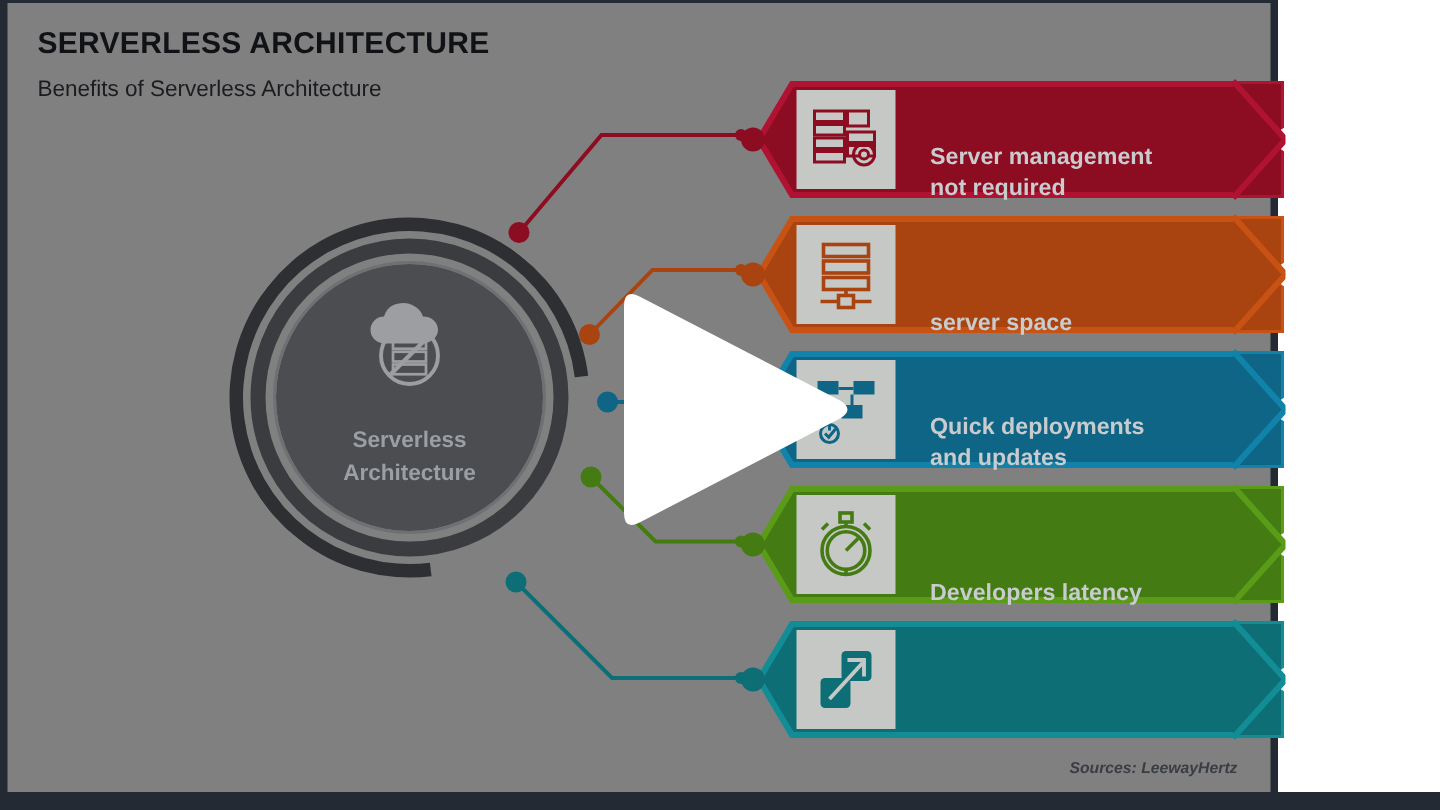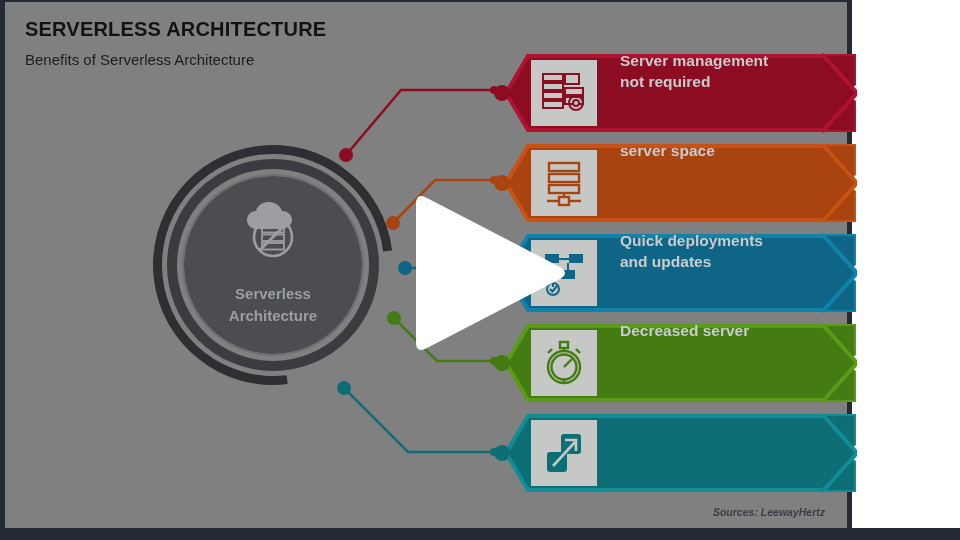--- a/index.html
+++ b/index.html
@@ -76,21 +76,21 @@
     position:absolute; left:497px; width:355px; height:86px;
   }
   .row .shape { position:absolute; left:0; top:0; width:355px; height:86px; }
   .row .icon-box {
     position:absolute; left:29px; top:10px; width:66px; height:66px;
     background:#c6c8c6;
   }
   .row .icon-box svg { position:absolute; left:8px; top:8px; width:50px; height:50px; }
   .row .label {
     position:absolute; left:118px; top:0; width:210px; height:86px;
-    display:flex; align-items:flex-start;
+    display:flex; align-items:flex-end;
     color:#c9ccce; font-size:15.5px; font-weight:600; line-height:21px;
   }
   .row .node {
     position:absolute; left:-8px; top:35px; width:16px; height:16px;
     border-radius:50%;
   }
 
   
   #play {
     position:absolute; left:403px; top:188px; width:160px; height:166px;
@@ -255,21 +255,21 @@
           <line x1="25" y1="10" x2="25" y2="13"></line>
           <line x1="37" y1="11" x2="41" y2="15"></line>
           <line x1="13" y1="11" x2="9" y2="15"></line>
           <line x1="25" y1="29" x2="33" y2="21"></line>
           <line x1="25" y1="41" x2="25" y2="44"></line>
         </g>
       </svg>
     </div>
     <div class="label">
       <div>
-        <div>Decreased server</div>
+        <div>Developers latency</div>
         <div></div>
       </div>
     </div>
   </div>
 
   <div class="row" style="top:408px">
     <svg class="shape" viewBox="0 0 355 86">
       <path d="M4 43 L26 6 L352 6 L352 34 L338 43 L352 52 L352 80 L26 80 Z" fill="#0e6e75" stroke="#128d96" stroke-width="4"></path>
       <path d="M320 6 L352 43 L320 80 L352 80 L352 6 Z" fill="#0e6e75"></path>
       <path d="M320 4 L355 43 L320 82" fill="#0e6e75" stroke="#128d96" stroke-width="4"></path>

